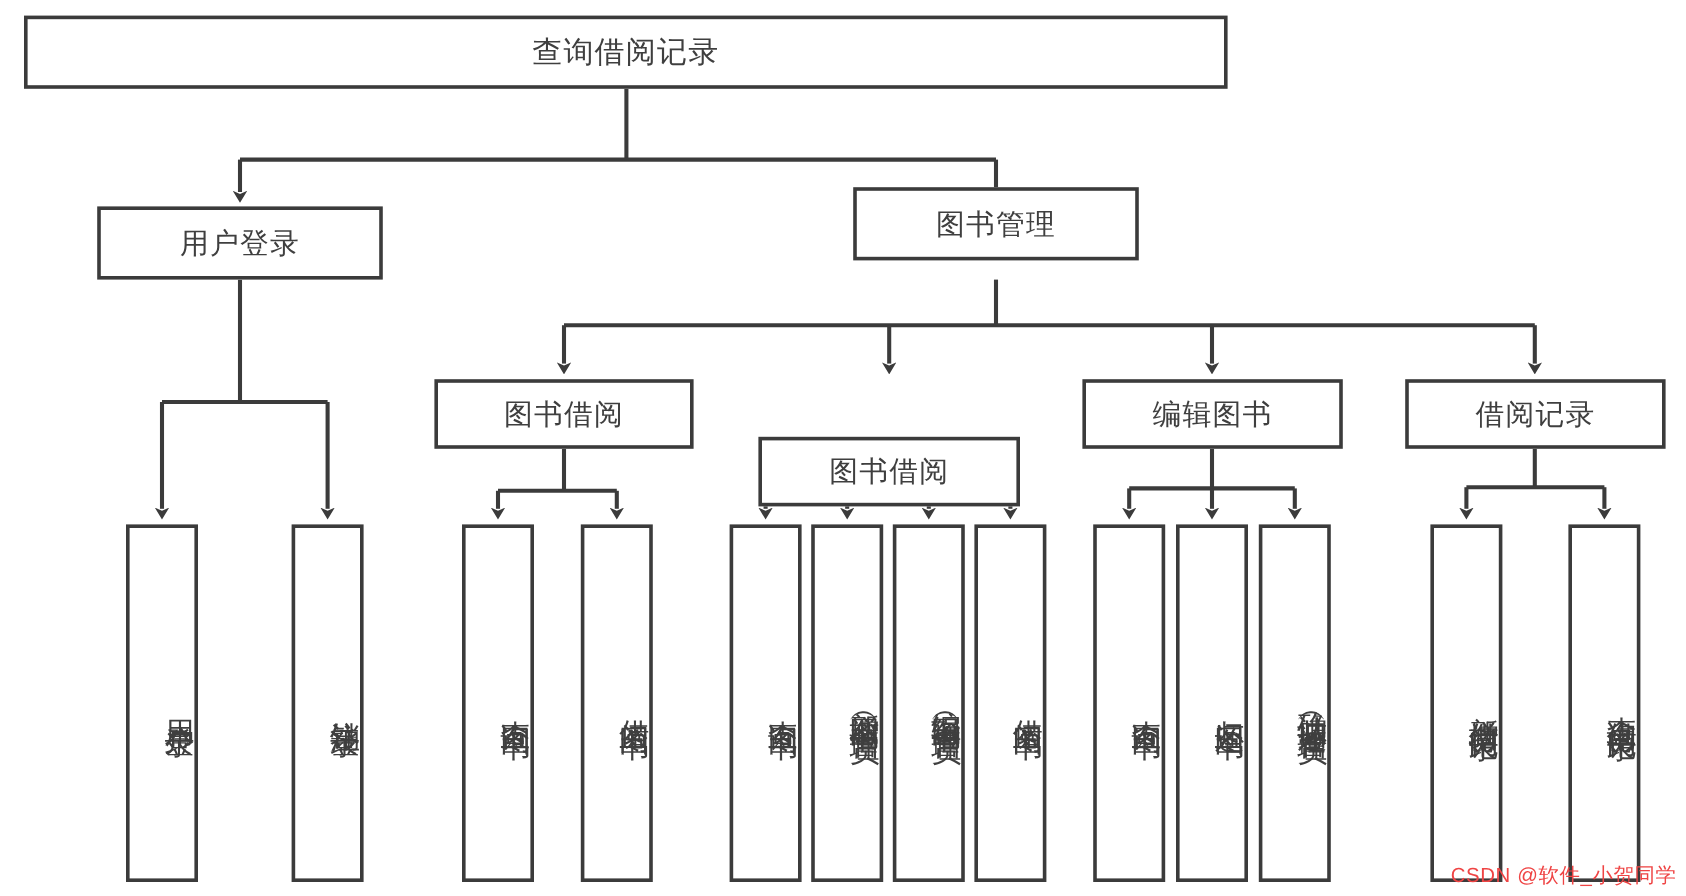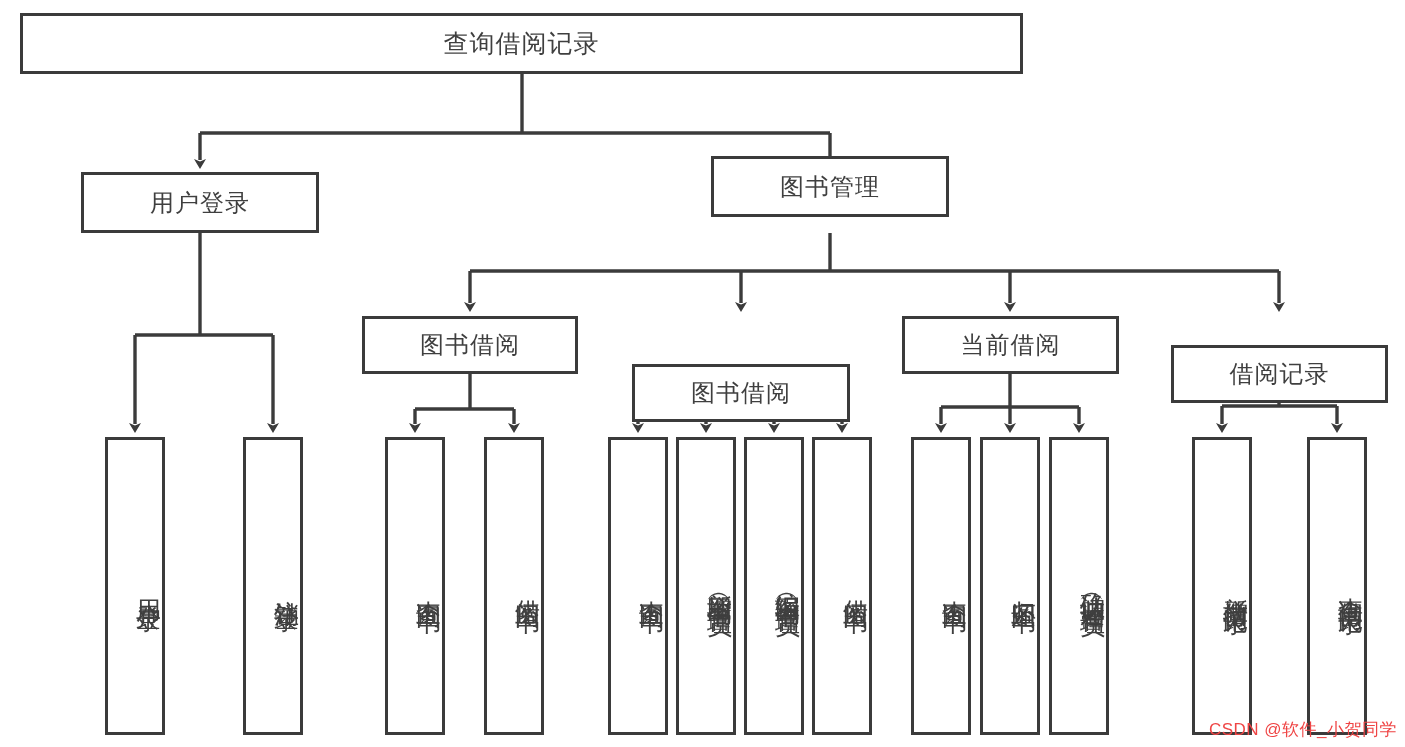--- a/index.html
+++ b/index.html
@@ -139,24 +139,24 @@
 
   <div class="node horiz" style="left:362px; top:316px; width:216px; height:58px;">
     <span>图书借阅</span>
   </div>
 
   <div class="node horiz" style="left:632px; top:316px; width:218px; height:58px;margin-top:48px;">
     <span>图书借阅</span>
   </div>
 
   <div class="node horiz" style="left:902px; top:316px; width:217px; height:58px;">
-    <span>当前借阅</span>
-  </div>
-
-  <div class="node horiz" style="left:1171px; top:316px; width:217px; height:58px;margin-top:29px;">
+    <span>编辑图书</span>
+  </div>
+
+  <div class="node horiz" style="left:1171px; top:316px; width:217px; height:58px;">
     <span>借阅记录</span>
   </div>
 
   <div class="node vert" style="left:105px; top:437px; width:60px; height:298px;">
     <span class="vtext">用户登录</span>
   </div>
 
   <div class="node vert" style="left:243px; top:437px; width:60px; height:298px;">
     <span class="vtext">注销登录</span>
   </div>

